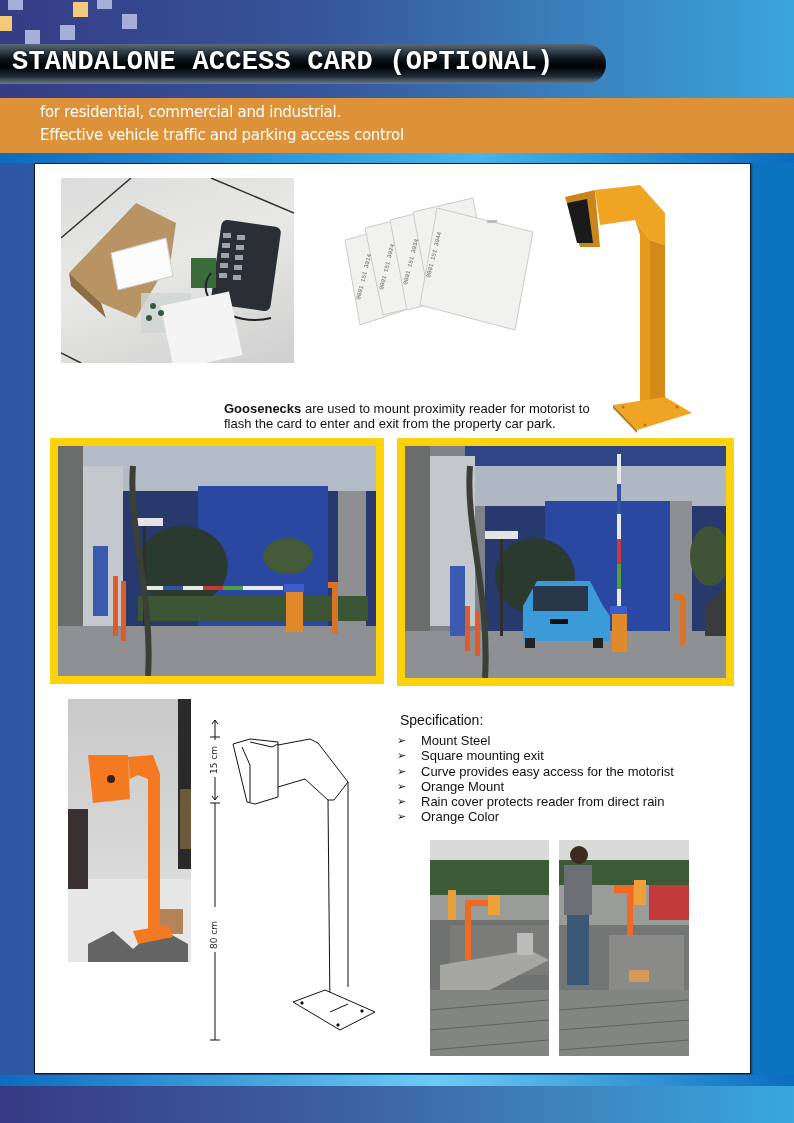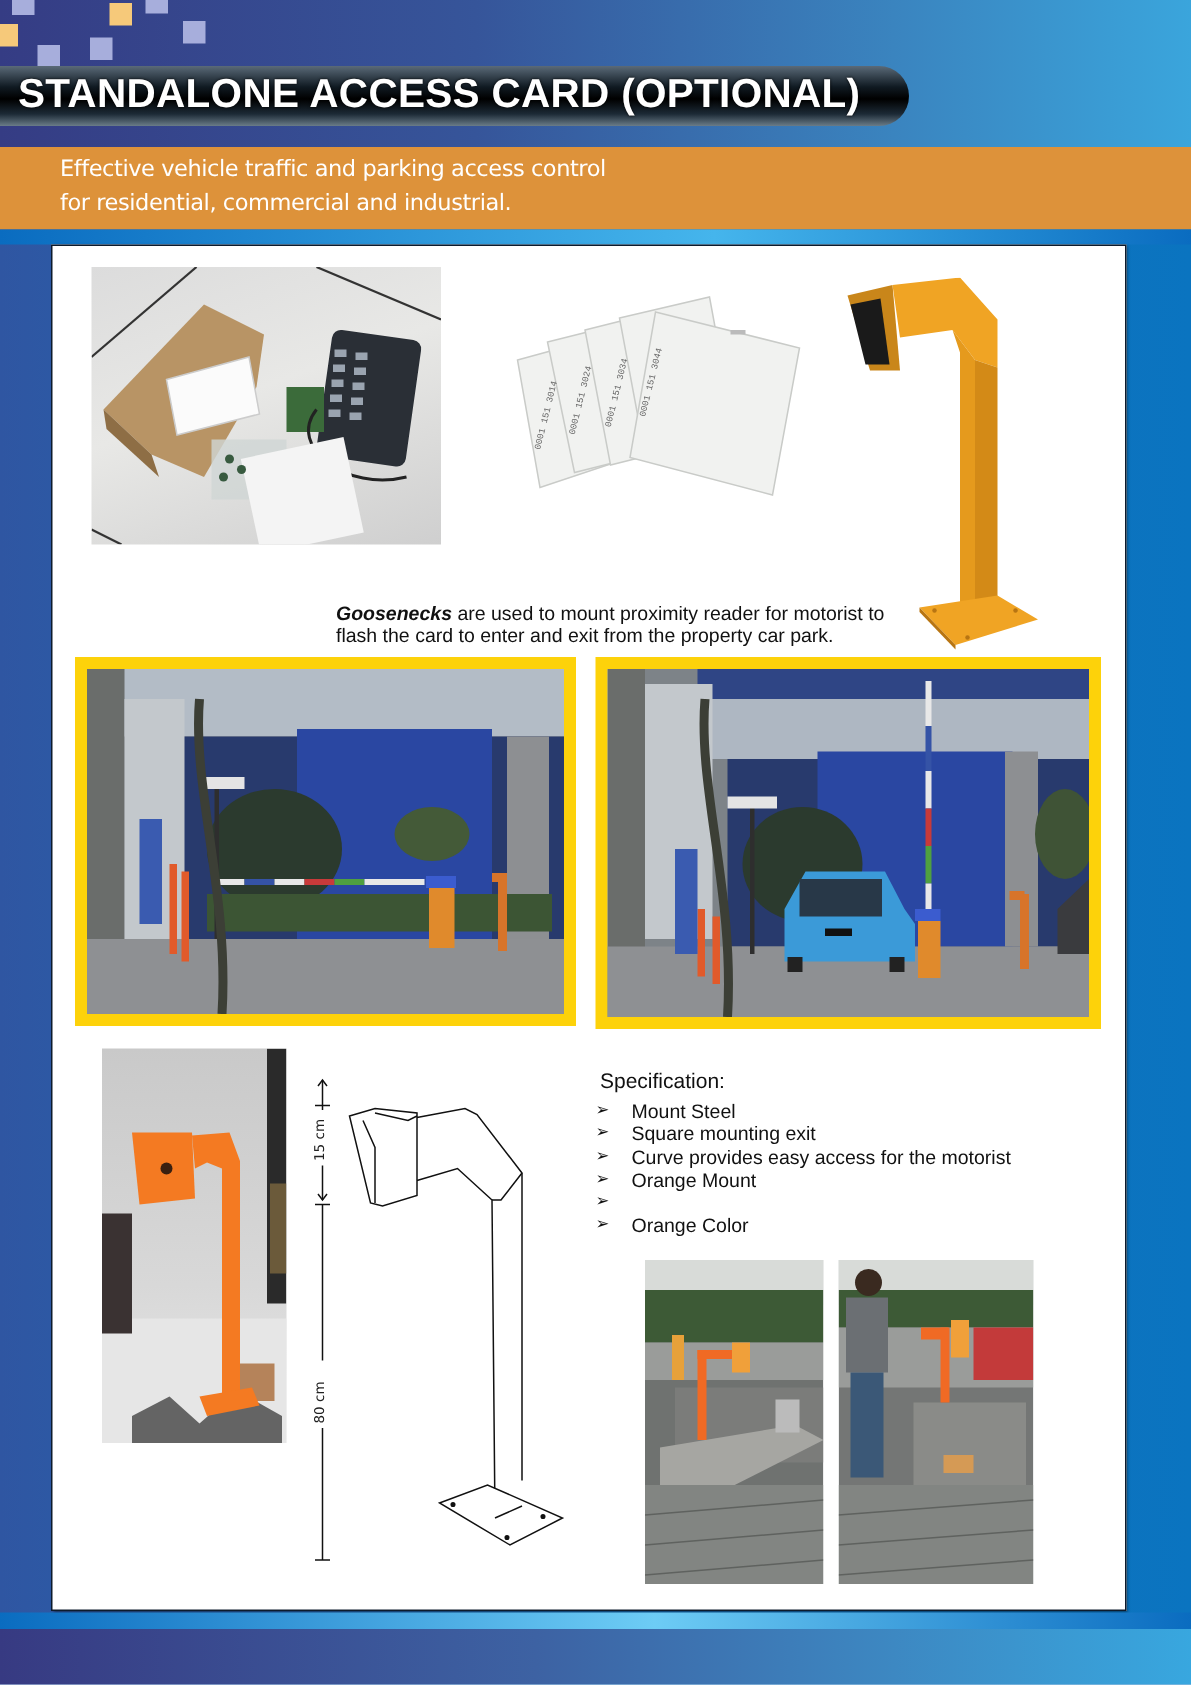--- a/index.html
+++ b/index.html
@@ -17,21 +17,21 @@
   .sq { position: absolute; width: 15px; height: 15px; }
   .sq.lav { background: #a7aedc; }
   .sq.gold { background: #f6c97a; }
   .title-pill {
     position: absolute; left: 0; top: 44px; width: 606px; height: 40px;
     border-radius: 0 22px 22px 0;
     background: linear-gradient(180deg, #5a6a78 0%, #101a22 35%, #000 55%, #1c2a36 80%, #6a7c88 100%);
   }
   .title-text {
     position: absolute; left: 12px; top: 47px;
-    font-family: Liberation Sans, sans-serif;
+    font-family: Liberation Mono, monospace;
     font-weight: bold; font-size: 27px; color: #ffffff; letter-spacing: 0.2px;
     text-shadow: 0 0 2px #000;
     white-space: nowrap;
   }
   .tagline-band {
     position: absolute; left: 0; top: 98px; width: 794px; height: 55px;
     background: #dd923a;
   }
   .tagline {
     position: absolute; left: 40px; top: 101px;
@@ -61,21 +61,21 @@
   .ph-kit { left: 61px; top: 178px; width: 233px; height: 185px;
     background: linear-gradient(160deg, #dcdcdc 0%, #e8e8e6 45%, #cfcfcf 100%); }
   
   .ph-cards { left: 325px; top: 190px; width: 215px; height: 150px; background: #fff; }
   
   .ph-goose { left: 555px; top: 185px; width: 145px; height: 250px; background: #fff; }
   .goose-caption {
     position: absolute; left: 224px; top: 401px; width: 390px;
     font-family: "Liberation Sans", sans-serif; font-size: 13px; line-height: 15px; color: #111;
   }
-  .goose-caption b { font-weight: bold; font-style: italic; }
+  .goose-caption b { font-weight: bold; }
   
   .frame { position: absolute; background: #fdd20a; padding: 8px; }
   .frame1 { left: 50px; top: 438px; width: 334px; height: 246px; }
   .frame2 { left: 397px; top: 438px; width: 337px; height: 248px; }
   .scene { position: relative; width: 100%; height: 100%; overflow: hidden;
     background: #9aa0a8; }
   
   .spec-title {
     position: absolute; left: 400px; top: 712px;
     font-weight: normal; font-size: 14px; color: #111;
@@ -102,22 +102,22 @@
   <div class="sq gold" style="left:0px;top:16px;width:12px;"></div>
   <div class="sq lav" style="left:122px;top:14px;"></div>
   <div class="sq lav" style="left:25px;top:30px;"></div>
   <div class="sq lav" style="left:60px;top:25px;"></div>
 </div>
 <div class="title-pill"></div>
 <div class="title-text">STANDALONE ACCESS CARD (OPTIONAL)</div>
 
 <div class="tagline-band"></div>
 <div class="tagline">
+  <div>for residential, commercial and industrial.</div>
   <div>Effective vehicle traffic and parking access control</div>
-  <div>for residential, commercial and industrial.</div>
 </div>
 <div class="below-band"></div>
 
 <div class="panel"></div>
 
 <div class="photo ph-kit">
   <svg width="233" height="185" viewBox="0 0 233 185">
     <line x1="0" y1="60" x2="70" y2="0" stroke="#333" stroke-width="1.5"></line>
     <line x1="150" y1="0" x2="233" y2="35" stroke="#333" stroke-width="1.5"></line>
     <line x1="0" y1="175" x2="20" y2="185" stroke="#333" stroke-width="1.5"></line>
@@ -333,20 +333,21 @@
   <li>
       <span class="bullet">➢</span>
       <span>Curve provides easy access for the motorist</span>
     </li>
   <li>
       <span class="bullet">➢</span>
       <span>Orange Mount</span>
     </li>
   <li>
       <span class="bullet">➢</span>
+      <span>Rain cover protects reader from direct rain</span>
     </li>
   <li>
       <span class="bullet">➢</span>
       <span>Orange Color</span>
     </li>
 </ul>
 
 <div class="photo ph-site1">
   <svg width="119" height="216" viewBox="0 0 119 216" preserveAspectRatio="none">
     <rect width="119" height="216" fill="#6f7270"></rect>

